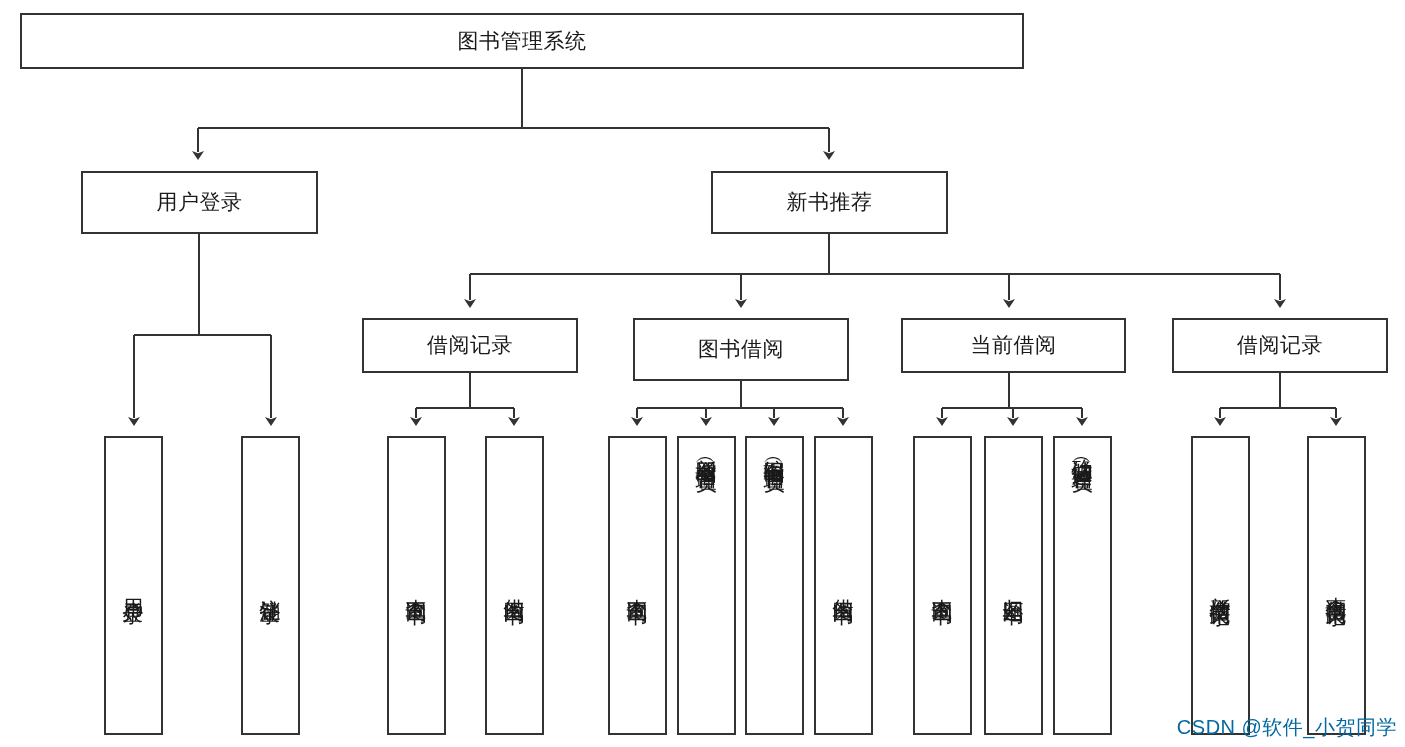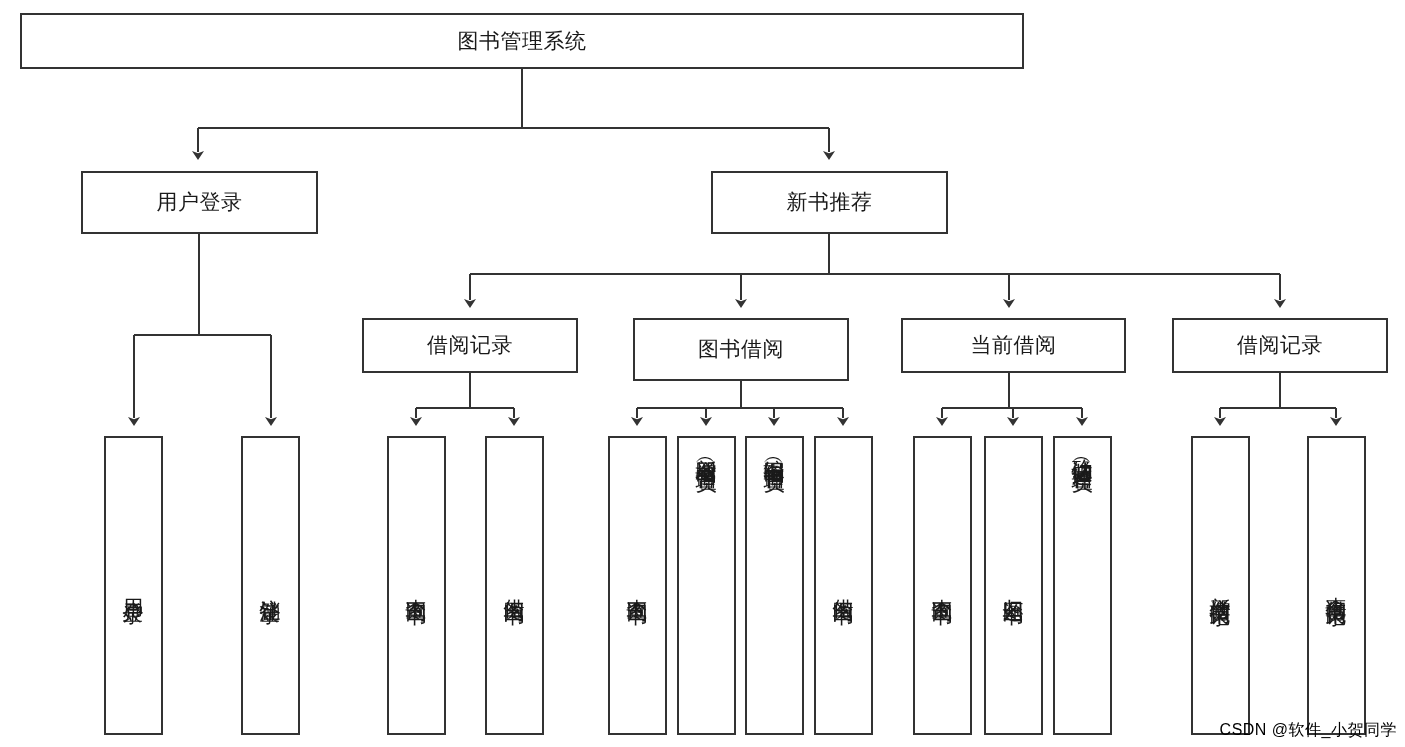--- a/index.html
+++ b/index.html
@@ -56,22 +56,22 @@
     justify-content: center;
   }
   .node-box.leaf.top-aligned {
     align-items: flex-start;
     padding-top: 4px;
   }
   #watermark {
     position: absolute;
     right: 8px;
     bottom: 6px;
-    font-size: 16px;
-    color: #000000;
+    font-size: 20px;
+    color: #0369a1;
     white-space: nowrap;
     letter-spacing: 0.5px;
   }
 </style>
 </head>
 <body>
 
 <div id="canvas">
 
   <svg id="diagram-svg" viewBox="0 0 1405 747" xmlns="http://www.w3.org/2000/svg">

